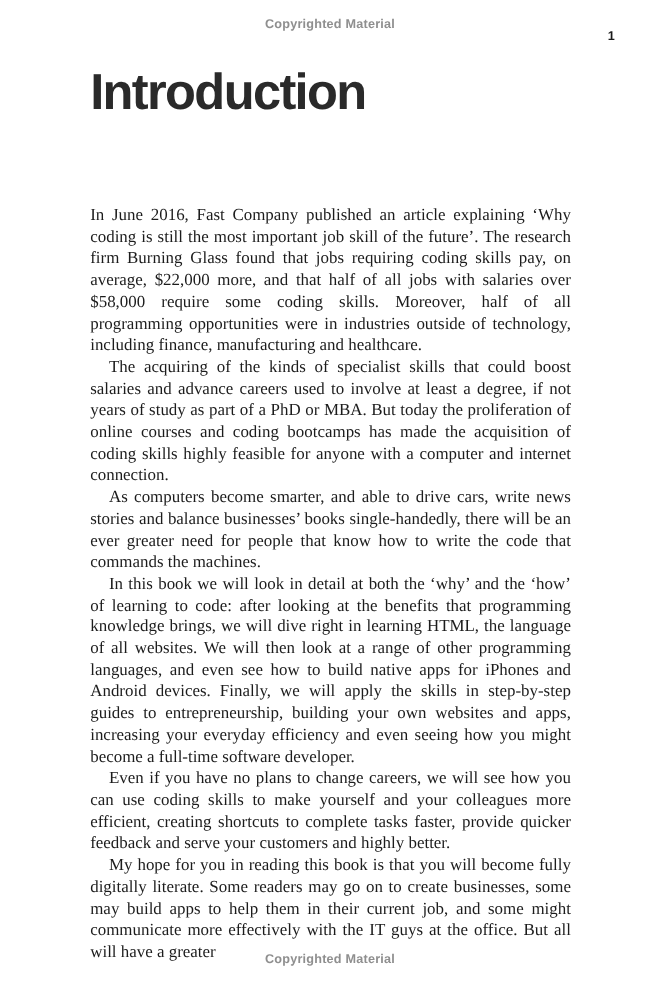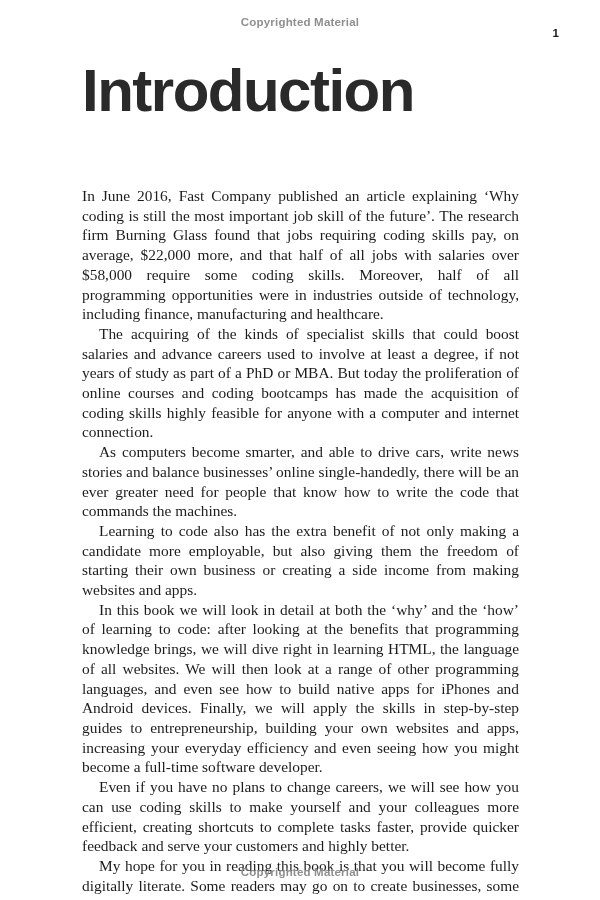--- a/index.html
+++ b/index.html
@@ -33,21 +33,21 @@
     font-weight: 700;
     font-size: 11.5px;
     color: #1a1a1a;
   }
   .chapter-title {
     position: absolute;
     left: 82px;
     top: 56px;
     font-family: "Liberation Sans", sans-serif;
     font-weight: 800;
-    font-size: 60px;
+    font-size: 46px;
     letter-spacing: -1.5px;
     color: #2a2a2a;
   }
   .body-text {
     position: absolute;
     left: 82px;
     top: 186px;
     width: 437px;
     font-family: "Liberation Serif", serif;
     font-size: 15.4px;
@@ -65,22 +65,21 @@
 
   <div class="notice notice-top">Copyrighted Material</div>
 
   <div class="page-number">1</div>
 
   <h1 class="chapter-title">Introduction</h1>
 
   <div class="body-text">
       <p class="para">In June 2016, Fast Company published an article explaining ‘Why coding is still the most important job skill of the future’. The research firm Burning Glass found that jobs requiring coding skills pay, on average, $22,000 more, and that half of all jobs with salaries over $58,000 require some coding skills. Moreover, half of all programming opportunities were in industries outside of technology, including finance, manufacturing and healthcare.</p>
       <p class="para">The acquiring of the kinds of specialist skills that could boost salaries and advance careers used to involve at least a degree, if not years of study as part of a PhD or MBA. But today the proliferation of online courses and coding bootcamps has made the acquisition of coding skills highly feasible for anyone with a computer and internet connection.</p>
-      <p class="para">As computers become smarter, and able to drive cars, write news stories and balance businesses’ online single-handedly, there will be an ever greater need for people that know how to write the code that commands the machines.</p>
-      <p class="para">Learning to code also has the extra benefit of not only making a candidate more employable, but also giving them the freedom of starting their own business or creating a side income from making websites and apps.</p>
+      <p class="para">As computers become smarter, and able to drive cars, write news stories and balance businesses’ books single-handedly, there will be an ever greater need for people that know how to write the code that commands the machines.</p>
       <p class="para">In this book we will look in detail at both the ‘why’ and the ‘how’ of learning to code: after looking at the benefits that programming knowledge brings, we will dive right in learning HTML, the language of all websites. We will then look at a range of other programming languages, and even see how to build native apps for iPhones and Android devices. Finally, we will apply the skills in step-by-step guides to entrepreneurship, building your own websites and apps, increasing your everyday efficiency and even seeing how you might become a full-time software developer.</p>
       <p class="para">Even if you have no plans to change careers, we will see how you can use coding skills to make yourself and your colleagues more efficient, creating shortcuts to complete tasks faster, provide quicker feedback and serve your customers and highly better.</p>
       <p class="para">My hope for you in reading this book is that you will become fully digitally literate. Some readers may go on to create businesses, some may build apps to help them in their current job, and some might communicate more effectively with the IT guys at the office. But all will have a greater</p>
     </div>
 
   <div class="notice notice-bottom">Copyrighted Material</div>
 
 </div>
 
 </body></html>

